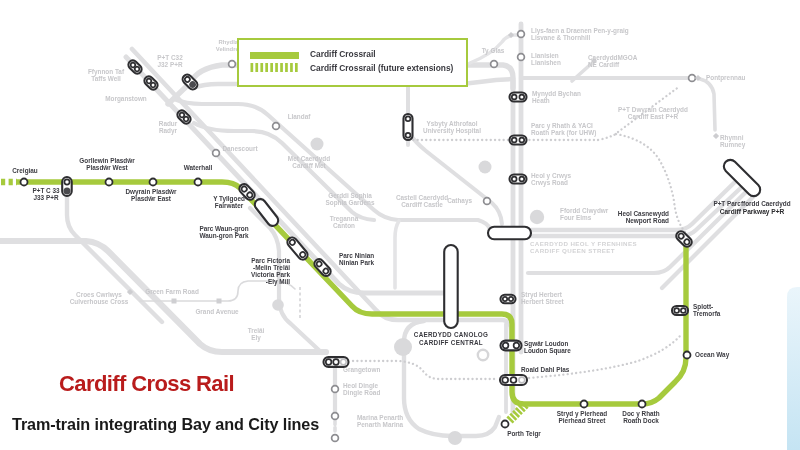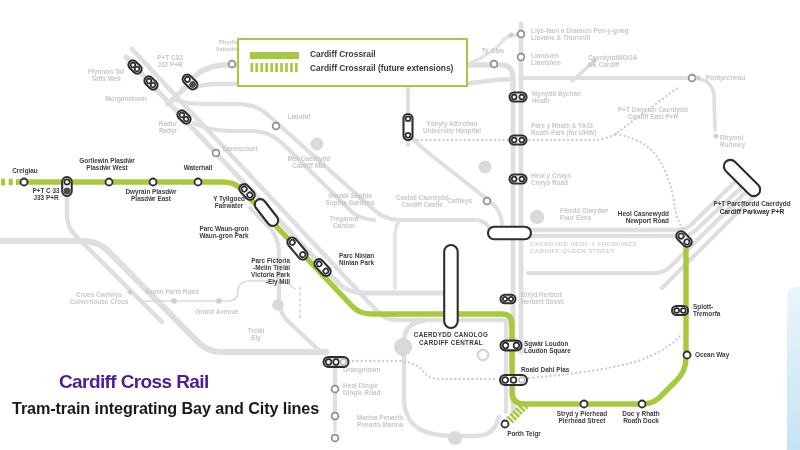--- a/index.html
+++ b/index.html
@@ -1,17 +1,17 @@
 <!DOCTYPE html>
 <html><head><meta charset="utf-8">
 <style>
 html,body{margin:0;padding:0;background:#fff;width:800px;height:450px;overflow:hidden;}
 .legend{position:absolute;left:237px;top:38px;width:231px;height:49px;background:#fff;border:2px solid #a6ca3d;box-sizing:border-box;}
-.title{position:absolute;left:59px;top:371px;font-family:"Liberation Sans",sans-serif;font-weight:bold;font-size:19px;color:#4c1d95;letter-spacing:-0.6px;}
-.subtitle{position:absolute;left:12px;top:399px;font-family:"Liberation Sans",sans-serif;font-weight:bold;font-size:16.2px;color:#1a1a1a;letter-spacing:-0.1px;}
+.title{position:absolute;left:59px;top:371px;font-family:"Liberation Sans",sans-serif;font-weight:bold;font-size:22px;color:#b91c1c;letter-spacing:-0.6px;}
+.subtitle{position:absolute;left:12px;top:415px;font-family:"Liberation Sans",sans-serif;font-weight:bold;font-size:16.2px;color:#1a1a1a;letter-spacing:-0.1px;}
 </style></head>
 <body>
 <svg width="800" height="450" viewBox="0 0 800 450" style="position:absolute;left:0;top:0">
 <defs>
 <linearGradient id="bluebar" x1="0" y1="0" x2="0" y2="1">
 <stop offset="0" stop-color="#eaf5fb"></stop>
         <stop offset="1" stop-color="#c5e4f3"></stop>
 </linearGradient>
 </defs>
 <rect width="800" height="450" fill="#ffffff"></rect>

